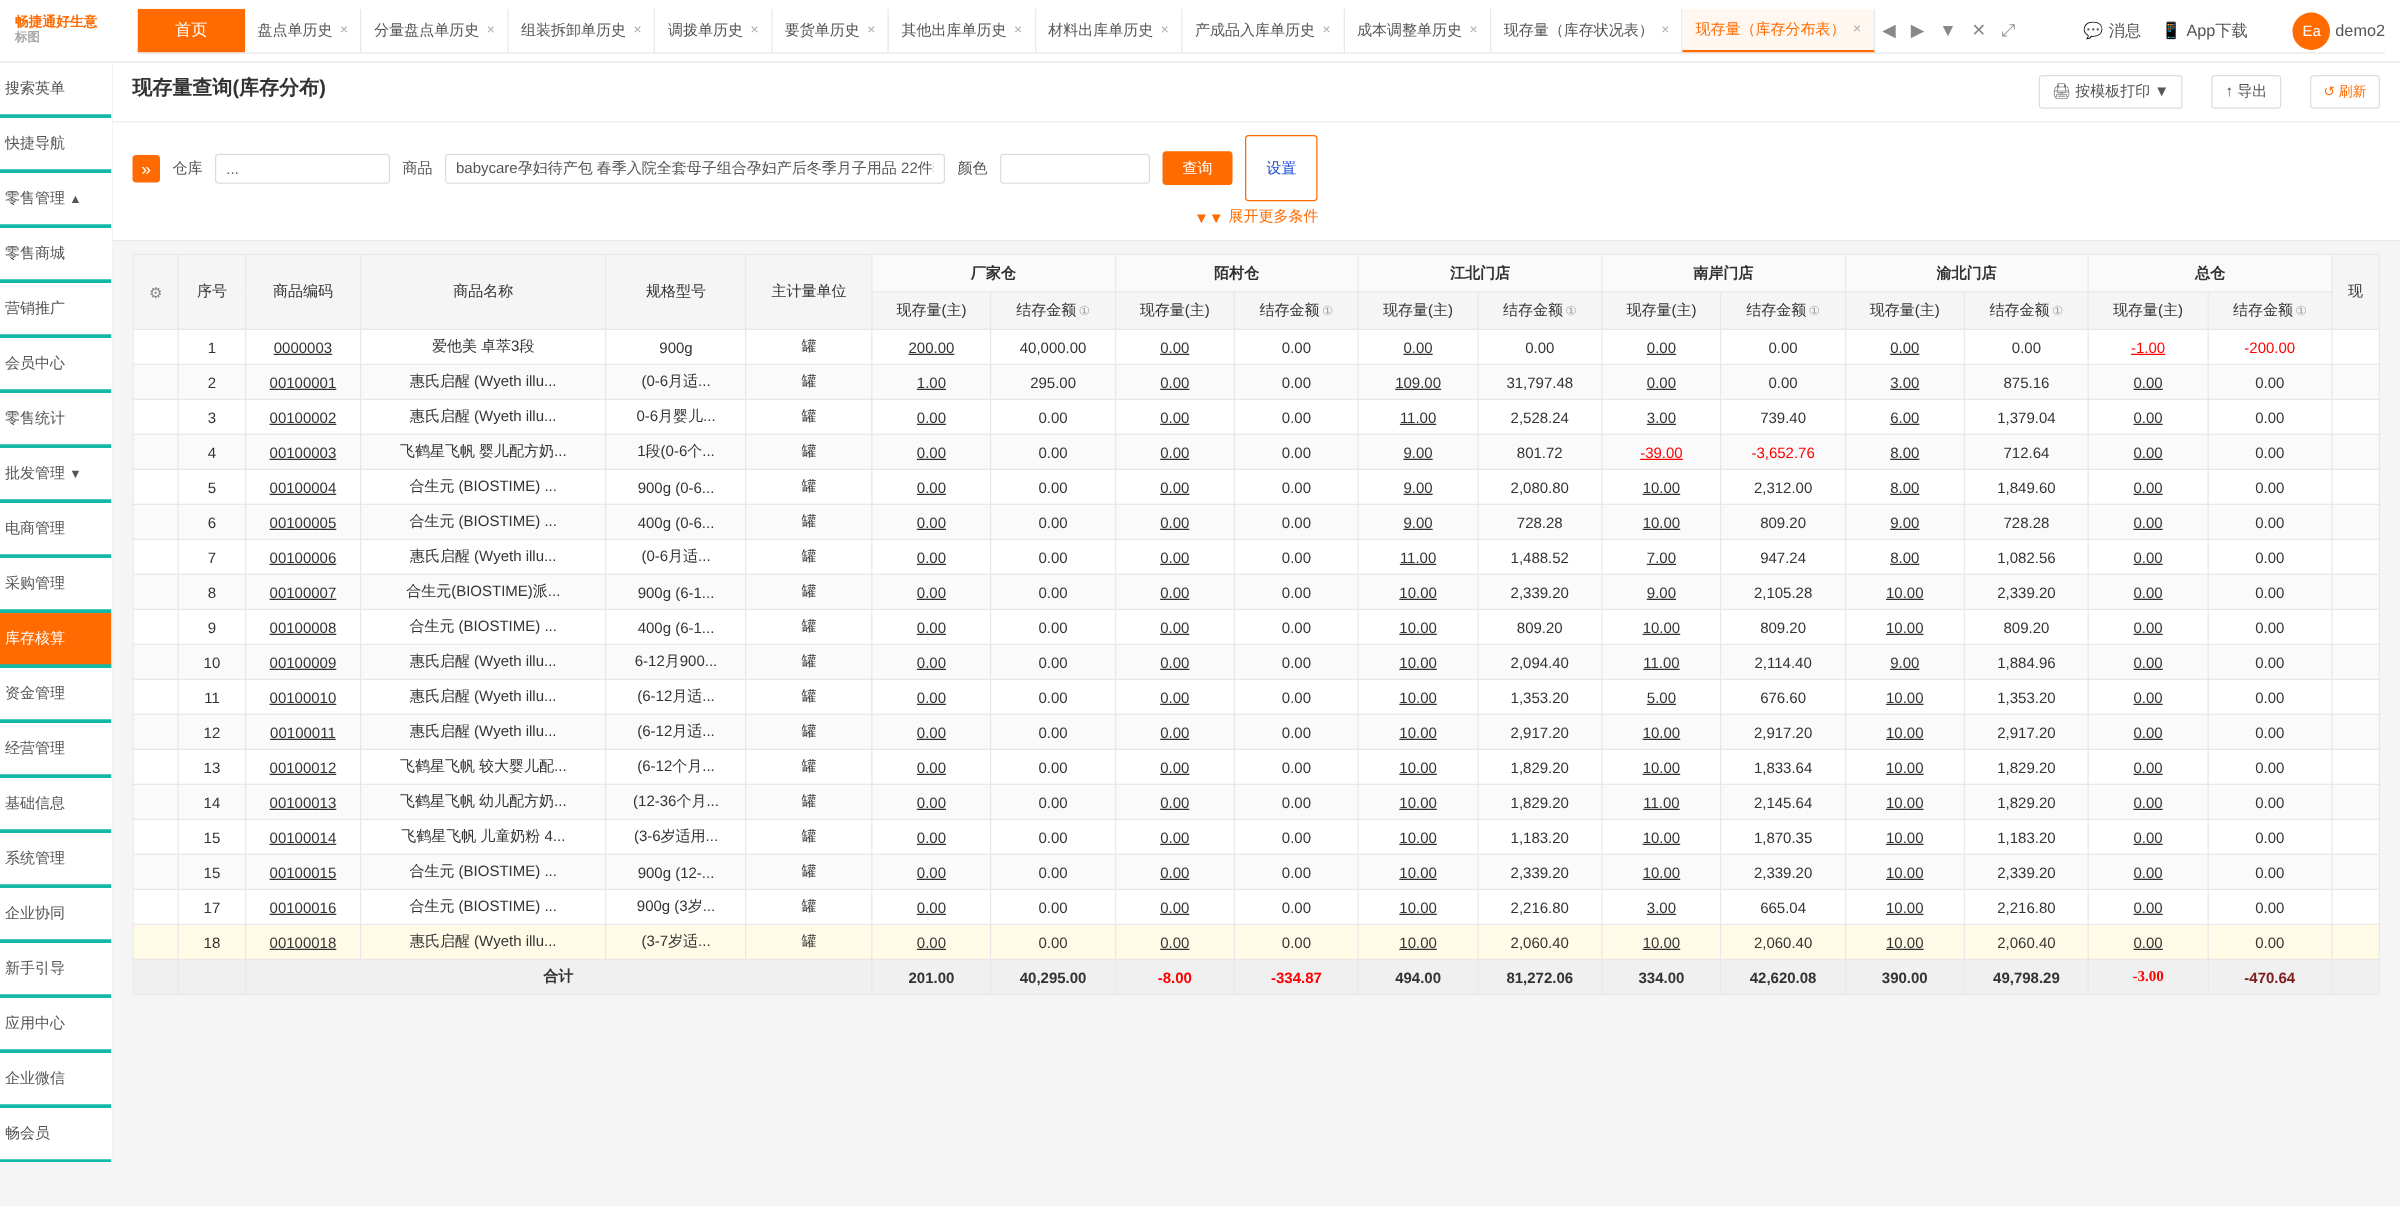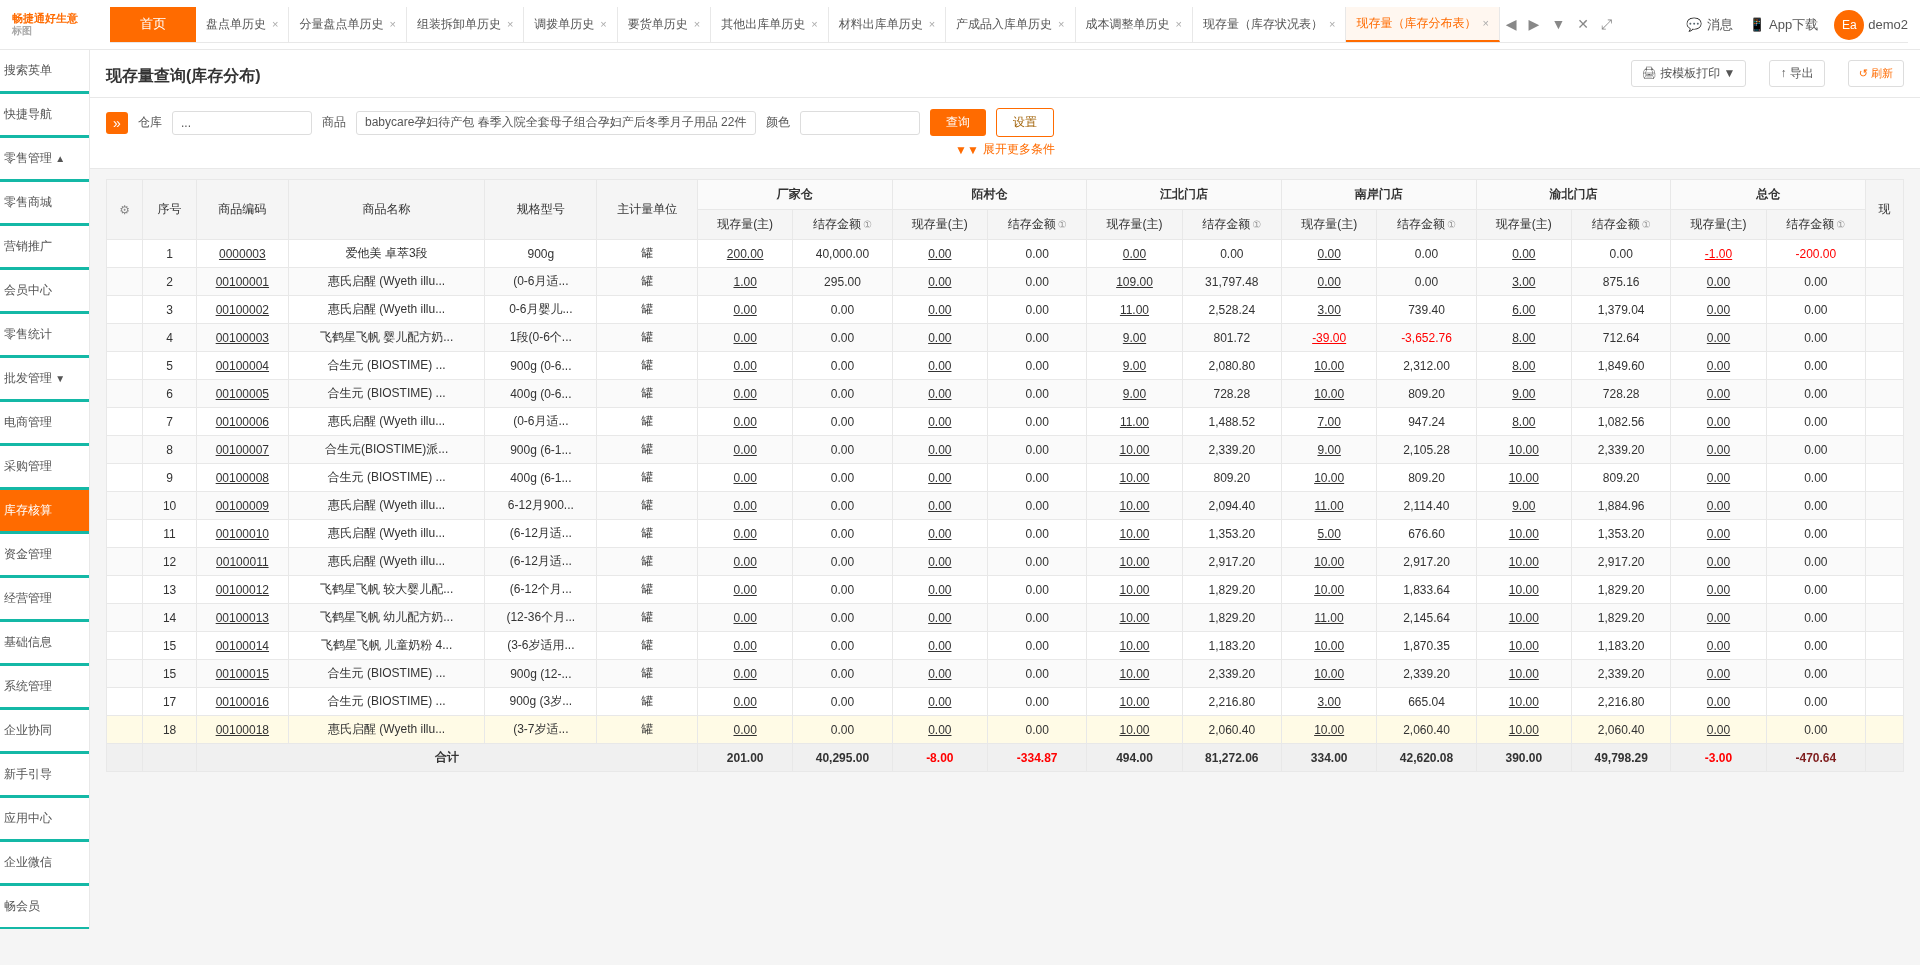--- a/index.html
+++ b/index.html
@@ -4,56 +4,56 @@
   <style>
     * { box-sizing: border-box; margin: 0; padding: 0; }
     body { font-family: 'Microsoft YaHei', Arial, sans-serif; font-size: 12px; background: #f5f5f5; color: #333; overflow: hidden; height: 965px; }
     
     
     .top-bar { background: #fff; height: 50px; display: flex; align-items: center; padding: 0 12px; border-bottom: 1px solid #e8e8e8; position: relative; }
     .logo-area { display: flex; align-items: center; width: 90px; }
     .logo-text { color: #ff6b00; font-size: 11px; font-weight: bold; line-height: 1.2; }
     .top-right { position: absolute; right: 12px; display: flex; align-items: center; gap: 16px; }
     .top-right-item { display: flex; align-items: center; gap: 4px; color: #555; cursor: pointer; font-size: 13px; }
-    .avatar { width: 30px; height: 30px; border-radius: 50%; background: #ff6b00; display: flex; align-items: center; justify-content: center; color: white; font-size: 12px; }
+    .avatar { width: 30px; height: 30px; border-radius: 50%; background: #ff6b00; display: flex; align-items: center; justify-content: center; color: white; font-size: 12px; margin-left: 20px; }
 
     
     .tab-bar { background: #fff; display: flex; align-items: center; border-bottom: 1px solid #e8e8e8; overflow: hidden; height: 36px; }
     .tab-home { background: #ff6b00; color: white; padding: 0 30px; height: 100%; display: flex; align-items: center; font-size: 13px; cursor: pointer; white-space: nowrap; }
     .tab-item { display: flex; align-items: center; padding: 0 10px; height: 100%; border-right: 1px solid #e8e8e8; cursor: pointer; white-space: nowrap; font-size: 12px; color: #555; gap: 4px; }
     .tab-item.active { background: #fff7f0; color: #ff6b00; border-bottom: 2px solid #ff6b00; }
     .tab-close { color: #aaa; font-size: 11px; margin-left: 2px; }
     .tab-nav-btn { padding: 0 6px; height: 100%; display: flex; align-items: center; cursor: pointer; color: #888; font-size: 14px; }
 
     
     .layout { display: flex; height: calc(965px - 86px); }
     .sidebar { width: 90px; background: #fff; border-right: 1px solid #e8e8e8; overflow-y: auto; flex-shrink: 0; }
     .sidebar-item { padding: 12px 4px; text-align: left; cursor: pointer; color: #555; font-size: 12px; border-bottom: 3px solid #14b8a6; }
     .sidebar-item.active { background: #ff6b00; color: white; }
     .sidebar-item .arrow { font-size: 10px; }
 
     
     .main-content { flex: 1; overflow: hidden; display: flex; flex-direction: column; }
-    .page-header { background: #fff; padding: 10px 16px 0; border-bottom: 1px solid #e8e8e8; display: flex; align-items: flex-end; justify-content: space-between; }
+    .page-header { background: #fff; padding: 10px 16px 0; border-bottom: 1px solid #e8e8e8; display: flex; align-items: flex-start; justify-content: space-between; }
     .page-title { font-size: 16px; font-weight: bold; color: #333; padding-bottom: 10px; }
     .header-actions { display: flex; gap: 23px; padding-bottom: 10px; }
     .btn-print { background: #fff; border: 1px solid #ddd; color: #555; padding: 4px 10px; border-radius: 3px; cursor: pointer; font-size: 12px; }
     .btn-export { background: #fff; border: 1px solid #ddd; color: #555; padding: 4px 10px; border-radius: 3px; cursor: pointer; font-size: 12px; }
     .btn-refresh { background: #fff; border: 1px solid #ddd; color: #ff6b00; padding: 4px 10px; border-radius: 3px; cursor: pointer; font-size: 11px; }
 
     
     .filter-area { background: #fff; padding: 10px 16px; border-bottom: 1px solid #e8e8e8; }
     .filter-row { display: flex; align-items: center; gap: 10px; flex-wrap: wrap; }
     .filter-expand { background: #ff6b00; color: white; border: none; width: 22px; height: 22px; border-radius: 3px; cursor: pointer; font-size: 14px; display: flex; align-items: center; justify-content: center; }
     .filter-label { color: #555; font-size: 12px; white-space: nowrap; }
     .filter-input { border: 1px solid #ddd; border-radius: 3px; padding: 4px 8px; font-size: 12px; width: 140px; color: #555; }
     .filter-input-long { border: 1px solid #ddd; border-radius: 3px; padding: 4px 8px; font-size: 12px; width: 400px; color: #555; }
     .filter-select { border: 1px solid #ddd; border-radius: 3px; padding: 4px 8px; font-size: 12px; width: 120px; color: #555; }
     .btn-query { background: #ff6b00; color: white; border: none; padding: 5px 16px; border-radius: 3px; cursor: pointer; font-size: 12px; }
-    .btn-settings { background: #fff; border: 1px solid #ff6b00; color: #a16207; padding: 5px 16px; border-radius: 3px; cursor: pointer; font-size: 12px; }
+    .btn-settings { background: #fff; border: 1px solid #ff6b00; color: #1d4ed8; padding: 17px 16px; border-radius: 3px; cursor: pointer; font-size: 12px; }
     .expand-row { display: flex; align-items: center; justify-content: center; gap: 4px; color: #ff6b00; cursor: pointer; font-size: 12px; padding-top: 4px; }
 
     
     .table-container { flex: 1; overflow: auto; padding: 0 16px 16px; background: #f5f5f5; }
     table { width: 100%; border-collapse: collapse; background: #fff; font-size: 12px; margin-top: 10px; }
     thead tr th { background: #f5f5f5; border: 1px solid #e8e8e8; padding: 6px 8px; text-align: center; font-weight: normal; color: #333; white-space: nowrap; }
     thead tr th.group-header { background: #fafafa; font-weight: bold; }
     tbody tr td { border: 1px solid #e8e8e8; padding: 5px 8px; text-align: center; color: #333; white-space: nowrap; }
     tbody tr:nth-child(even) { background: #fafafa; }
     tbody tr.highlight { background: #fffbe6; }
@@ -588,21 +588,21 @@
               <td>201.00</td>
               <td>40,295.00</td>
               <td style="color: rgb(255, 0, 0);">-8.00</td>
               <td style="color: rgb(255, 0, 0);">-334.87</td>
               <td>494.00</td>
               <td>81,272.06</td>
               <td>334.00</td>
               <td>42,620.08</td>
               <td>390.00</td>
               <td>49,798.29</td>
-              <td style="color: rgb(255, 0, 0);">-3.00</td>
+              <td style="color: rgb(255, 0, 0); font-family: Liberation Serif, serif;">-3.00</td>
               <td style="color: #7f1d1d;">-470.64</td>
               <td></td>
             </tr>
           </tbody>
       </table>
     </div>
   </div>
 </div>
 
 </body></html>

